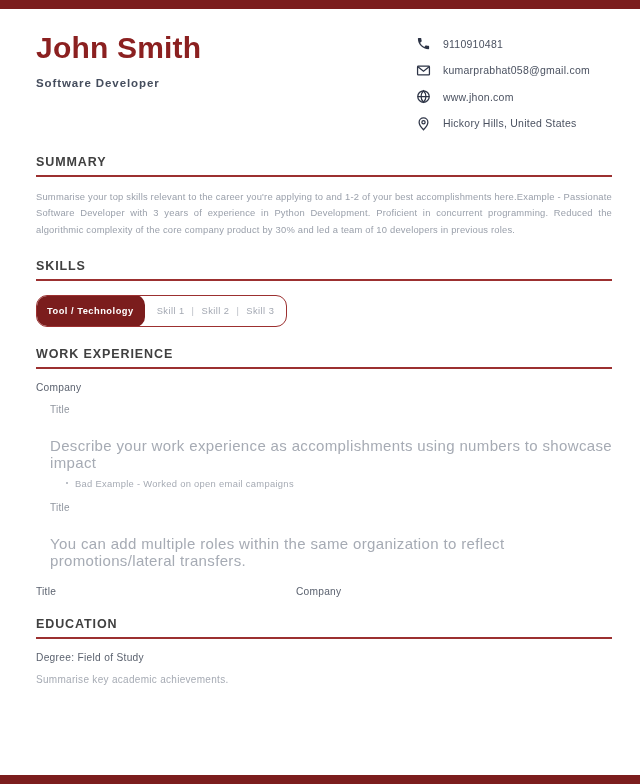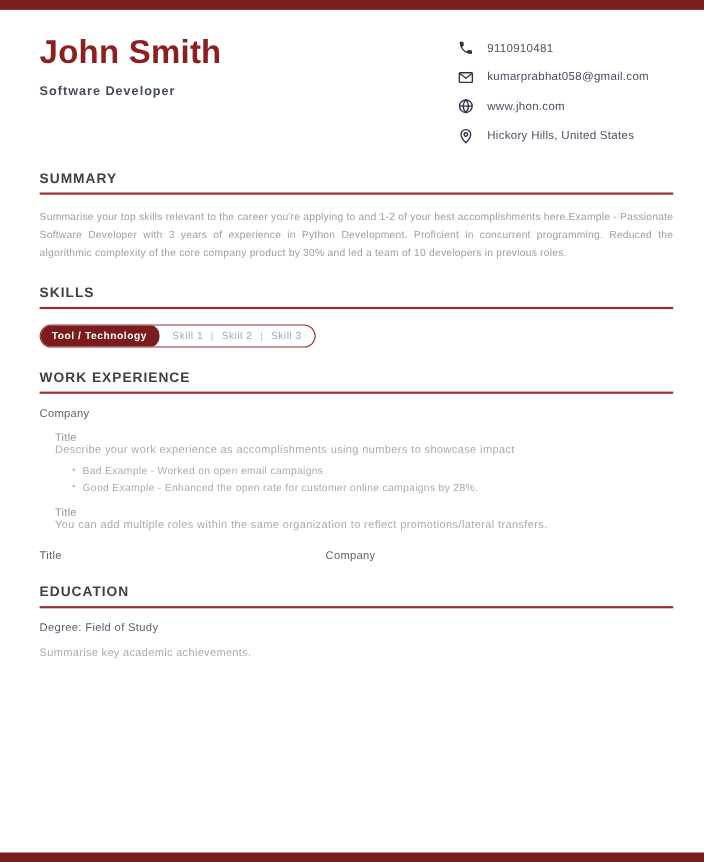--- a/index.html
+++ b/index.html
@@ -112,21 +112,21 @@
 
   
   .skills-wrap { margin-top: 14px; }
   .skill-pill {
     display: inline-flex;
     align-items: stretch;
     border: 1px solid #9c3030;
     border-radius: 11px;
     overflow: hidden;
     background: #ffffff;
-    height: 21px;
+    height: 32px;
   }
   .skill-cat {
     background: #7b1d1d;
     color: #ffffff;
     font-size: 9.3px;
     font-weight: bold;
     letter-spacing: 0.5px;
     padding: 0 11px;
     display: flex;
     align-items: center;
@@ -153,23 +153,23 @@
     letter-spacing: 0.25px;
   }
   .job-title {
     margin-top: 11px;
     margin-left: 14px;
     font-size: 10px;
     color: #8f959f;
     letter-spacing: 0.25px;
   }
   .job-desc {
-    margin-top: 0;
+    margin-top: 22px;
     margin-left: 14px;
-    font-size: 10px;
+    font-size: 15px;
     color: #a6abb4;
     letter-spacing: 0.35px;
   }
   ul.bullets {
     margin-top: 5px;
     margin-left: 30px;
     list-style: none;
   }
   ul.bullets li {
     position: relative;
@@ -301,21 +301,20 @@
       <div class="sec-rule"></div>
 
       <div class="company-name">Company</div>
 
       <div class="job-title">Title</div>
       <div class="job-desc">Describe  your  work  experience  as  accomplishments  using  numbers  to  showcase  impact</div>
 
 
       <ul class="bullets group2">
         <li>Bad  Example  -  Worked  on  open  email  campaigns</li>
-        <li>Good  Example  -  Enhanced  the  open  rate  for  customer  online  campaigns  by  28%.</li>
       </ul>
 
       <div class="job-title">Title</div>
       <div class="job-desc">You  can  add  multiple  roles  within  the  same  organization  to  reflect  promotions/lateral  transfers.</div>
 
       <div class="title-company-row">
         <span class="tc-title">Title</span>
         <span>Company</span>
       </div>
     </div>

